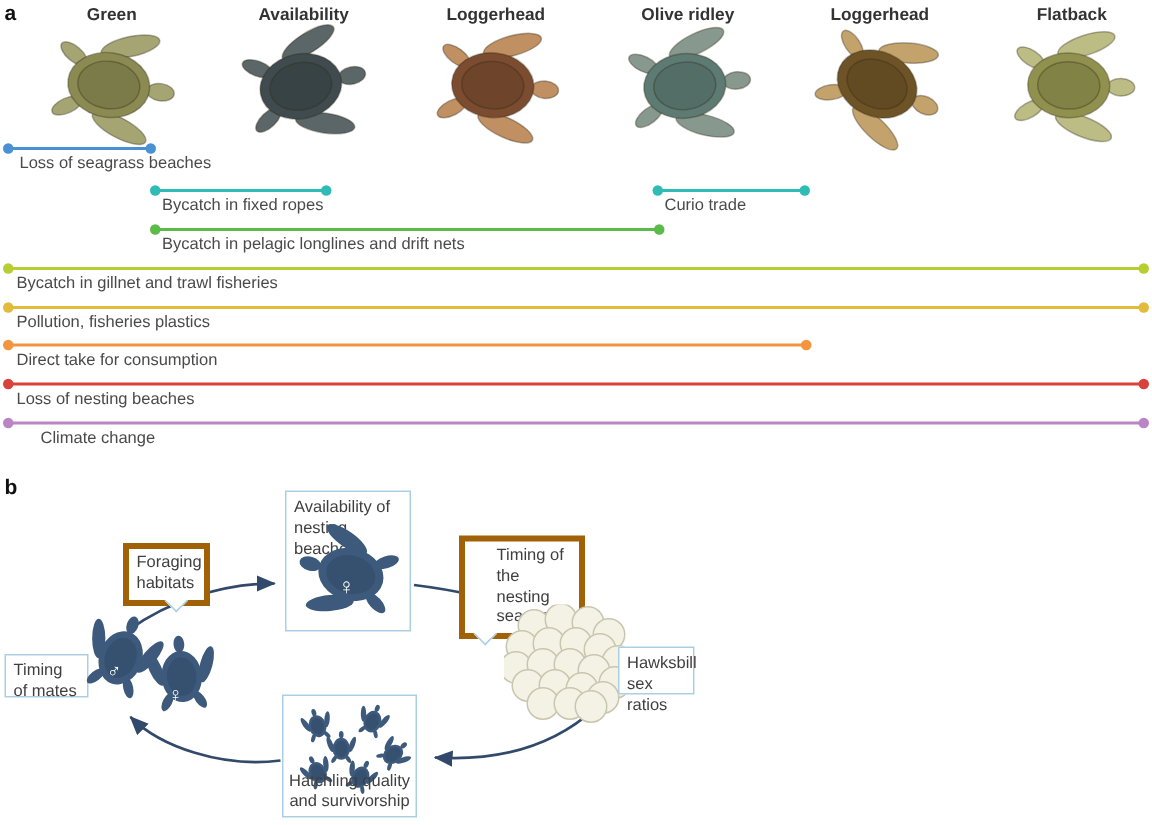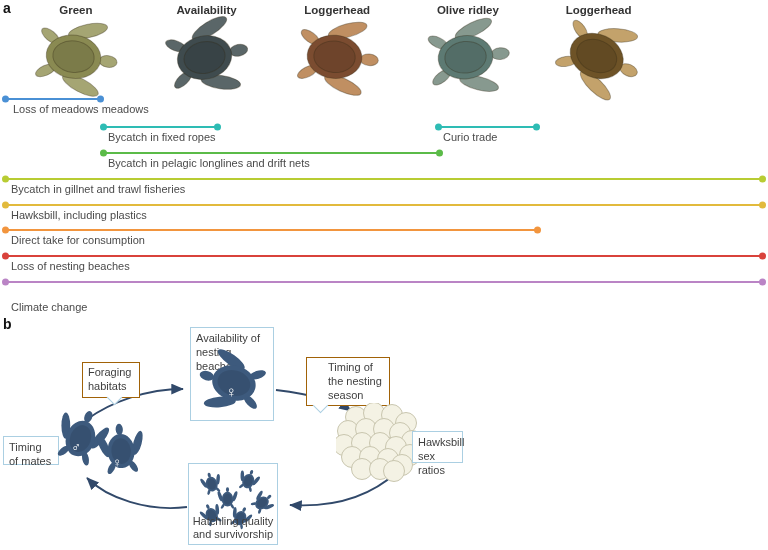--- a/index.html
+++ b/index.html
@@ -19,21 +19,21 @@
   .threat-line{position:absolute;height:2.4px;border-radius:2px;}
   .threat-line .dot{position:absolute;top:50%;width:7px;height:7px;border-radius:50%;
        transform:translateY(-50%);}
   .threat-line .dot.s{left:-3px;} .threat-line .dot.e{right:-3px;}
   .threat-label{position:absolute;font-size:11px;color:#4a4a4a;white-space:nowrap;}
 
   
   .bbox{position:absolute;border:1px solid #abcfe2;background:#fff;color:#3f3f3f;
         font-size:11px;line-height:1.25;box-sizing:border-box;}
   .bbox .lbl{padding:4px 5px;}
-  .bubble{position:absolute;border:1px solid #a16207;background:#fff;color:#3f3f3f;
+  .bubble{position:absolute;border:4px solid #a16207;background:#fff;color:#3f3f3f;
         font-size:11px;line-height:1.25;box-sizing:border-box;}
   .bubble .lbl{padding:3px 5px;}
   .bubble .tail{position:absolute;bottom:-6px;width:10px;height:10px;background:#fff;
         border-right:1px solid #abcfe2;border-bottom:1px solid #abcfe2;
         transform:rotate(45deg);}
   #bubble-foraging{left:82px;top:362px;width:58px;}
   #bubble-foraging .tail{left:26px;}
   #bubble-timing{left:306px;top:357px;width:84px;padding-left:16px;}
   #bubble-timing .tail{left:8px;}
   #box-availability{left:190px;top:327px;width:84px;height:94px;}
@@ -124,28 +124,42 @@
       <ellipse cx="70" cy="14" rx="24" ry="8" fill="#c3a26b" transform="rotate(-20 70 14)"></ellipse>
       <ellipse cx="70" cy="80" rx="24" ry="8" fill="#c3a26b" transform="rotate(20 70 80)"></ellipse>
       <ellipse cx="26" cy="26" rx="13" ry="6" fill="#c3a26b" transform="rotate(32 26 26)"></ellipse>
       <ellipse cx="26" cy="68" rx="13" ry="6" fill="#c3a26b" transform="rotate(-32 26 68)"></ellipse>
       <ellipse cx="99" cy="47" rx="11" ry="7" fill="#c3a26b"></ellipse>
       <ellipse cx="57" cy="47" rx="33" ry="26" fill="#6e5327"></ellipse>
       <ellipse cx="57" cy="47" rx="25" ry="19" fill="rgba(0,0,0,0.10)"></ellipse>
     </g>
         </svg>
       </div>
+      <div class="species-col">
+        <div class="species-name">Flatback</div>
+        <svg class="turtle-svg" width="100" height="78" viewBox="0 0 120 94" style="transform:rotate(2deg)">
+    <g stroke="rgba(50,40,20,0.35)" stroke-width="1.2">
+      <ellipse cx="70" cy="14" rx="24" ry="8" fill="#bcbc85" transform="rotate(-20 70 14)"></ellipse>
+      <ellipse cx="70" cy="80" rx="24" ry="8" fill="#bcbc85" transform="rotate(20 70 80)"></ellipse>
+      <ellipse cx="26" cy="26" rx="13" ry="6" fill="#bcbc85" transform="rotate(32 26 26)"></ellipse>
+      <ellipse cx="26" cy="68" rx="13" ry="6" fill="#bcbc85" transform="rotate(-32 26 68)"></ellipse>
+      <ellipse cx="99" cy="47" rx="11" ry="7" fill="#bcbc85"></ellipse>
+      <ellipse cx="57" cy="47" rx="33" ry="26" fill="#90914f"></ellipse>
+      <ellipse cx="57" cy="47" rx="25" ry="19" fill="rgba(0,0,0,0.10)"></ellipse>
+    </g>
+        </svg>
+      </div>
     </div>
 
   <div id="threats">
       <div class="threat-line" style="left: 5px; top: 98px; width: 96px; background: rgb(74, 144, 213);">
         <span class="dot s" style="background: rgb(74, 144, 213);"></span>
         <span class="dot e" style="background: rgb(74, 144, 213);"></span>
       </div>
-      <div class="threat-label" style="left: 13px; top: 103px;">Loss of meadows meadows</div>
+      <div class="threat-label" style="left: 13px; top: 103px;">Loss of seagrass beaches</div>
       <div class="threat-line" style="left: 103px; top: 126px; width: 115px; background: rgb(46, 188, 180);">
         <span class="dot s" style="background: rgb(46, 188, 180);"></span>
         <span class="dot e" style="background: rgb(46, 188, 180);"></span>
       </div>
       <div class="threat-label" style="left: 108px; top: 131px; text-align: right;">Bycatch in fixed ropes</div>
       <div class="threat-line" style="left: 438px; top: 126px; width: 99px; background: rgb(46, 188, 180);">
         <span class="dot s" style="background: rgb(46, 188, 180);"></span>
         <span class="dot e" style="background: rgb(46, 188, 180);"></span>
       </div>
       <div class="threat-label" style="left: 443px; top: 131px;">Curio trade</div>
@@ -156,36 +170,36 @@
       <div class="threat-label" style="left: 108px; top: 157px;">Bycatch in pelagic longlines and drift nets</div>
       <div class="threat-line" style="left: 5px; top: 178px; width: 758px; background: rgb(184, 204, 51);">
         <span class="dot s" style="background: rgb(184, 204, 51);"></span>
         <span class="dot e" style="background: rgb(184, 204, 51);"></span>
       </div>
       <div class="threat-label" style="left: 11px; top: 183px;">Bycatch in gillnet and trawl fisheries</div>
       <div class="threat-line" style="left: 5px; top: 204px; width: 758px; background: rgb(226, 186, 60);">
         <span class="dot s" style="background: rgb(226, 186, 60);"></span>
         <span class="dot e" style="background: rgb(226, 186, 60);"></span>
       </div>
-      <div class="threat-label" style="left: 11px; top: 209px;">Hawksbill, including plastics</div>
+      <div class="threat-label" style="left: 11px; top: 209px;">Pollution, fisheries plastics</div>
       <div class="threat-line" style="left: 5px; top: 229px; width: 533px; background: rgb(242, 149, 62);">
         <span class="dot s" style="background: rgb(242, 149, 62);"></span>
         <span class="dot e" style="background: rgb(242, 149, 62);"></span>
       </div>
       <div class="threat-label" style="left: 11px; top: 234px;">Direct take for consumption</div>
       <div class="threat-line" style="left: 5px; top: 255px; width: 758px; background: rgb(217, 66, 59);">
         <span class="dot s" style="background: rgb(217, 66, 59);"></span>
         <span class="dot e" style="background: rgb(217, 66, 59);"></span>
       </div>
       <div class="threat-label" style="left: 11px; top: 260px;">Loss of nesting beaches</div>
       <div class="threat-line" style="left: 5px; top: 281px; width: 758px; background: rgb(186, 132, 197);">
         <span class="dot s" style="background: rgb(186, 132, 197);"></span>
         <span class="dot e" style="background: rgb(186, 132, 197);"></span>
       </div>
-      <div class="threat-label" style="left: 11px; top: 286px; margin-top: 15px;">Climate change</div>
+      <div class="threat-label" style="left: 27px; top: 286px;">Climate change</div>
     </div>
 
   <div class="panel-letter" id="panel-b-letter">b</div>
 
   <svg id="b-arrows" width="768" height="250">
     <defs>
       <marker id="ah" markerWidth="8" markerHeight="7" refX="6.5" refY="3" orient="auto">
         <path d="M0,0 L7,3 L0,6 Z" fill="#31496a"></path>
       </marker>
     </defs>

